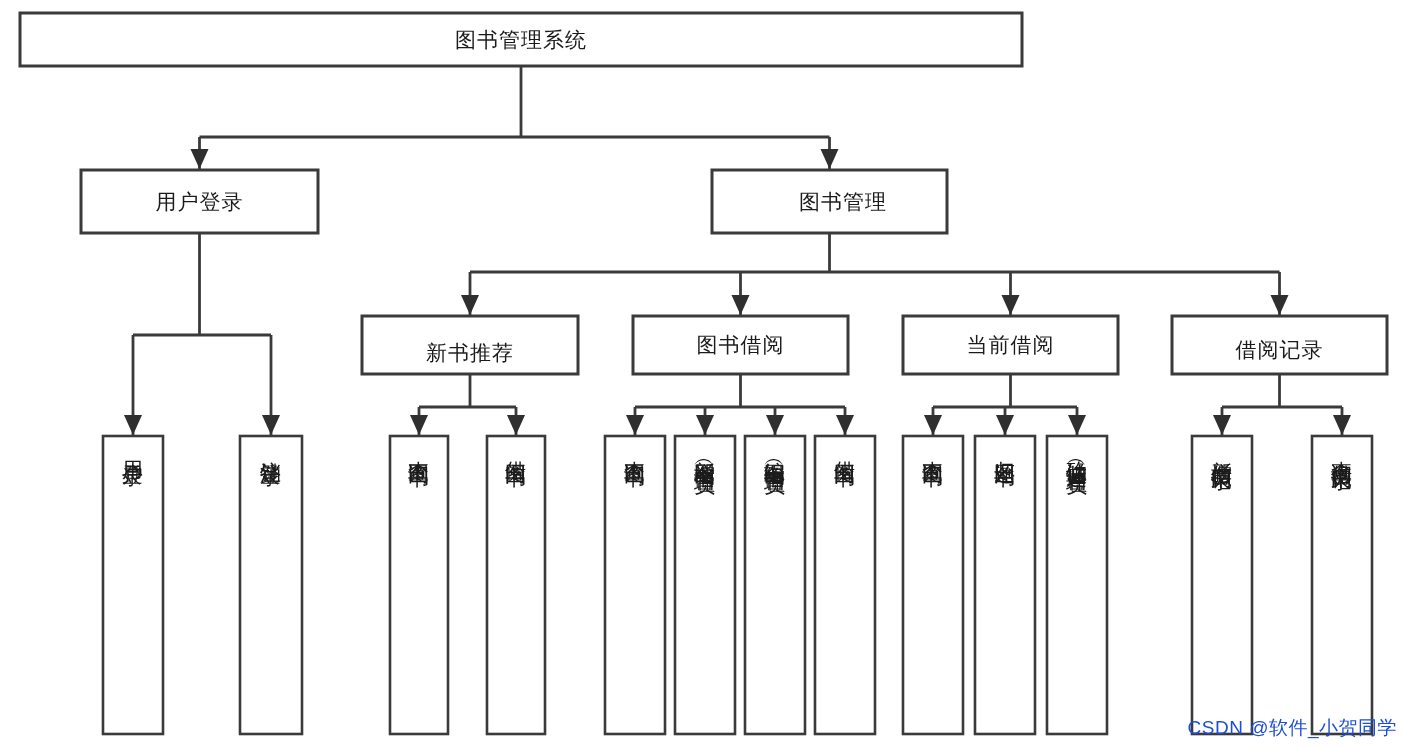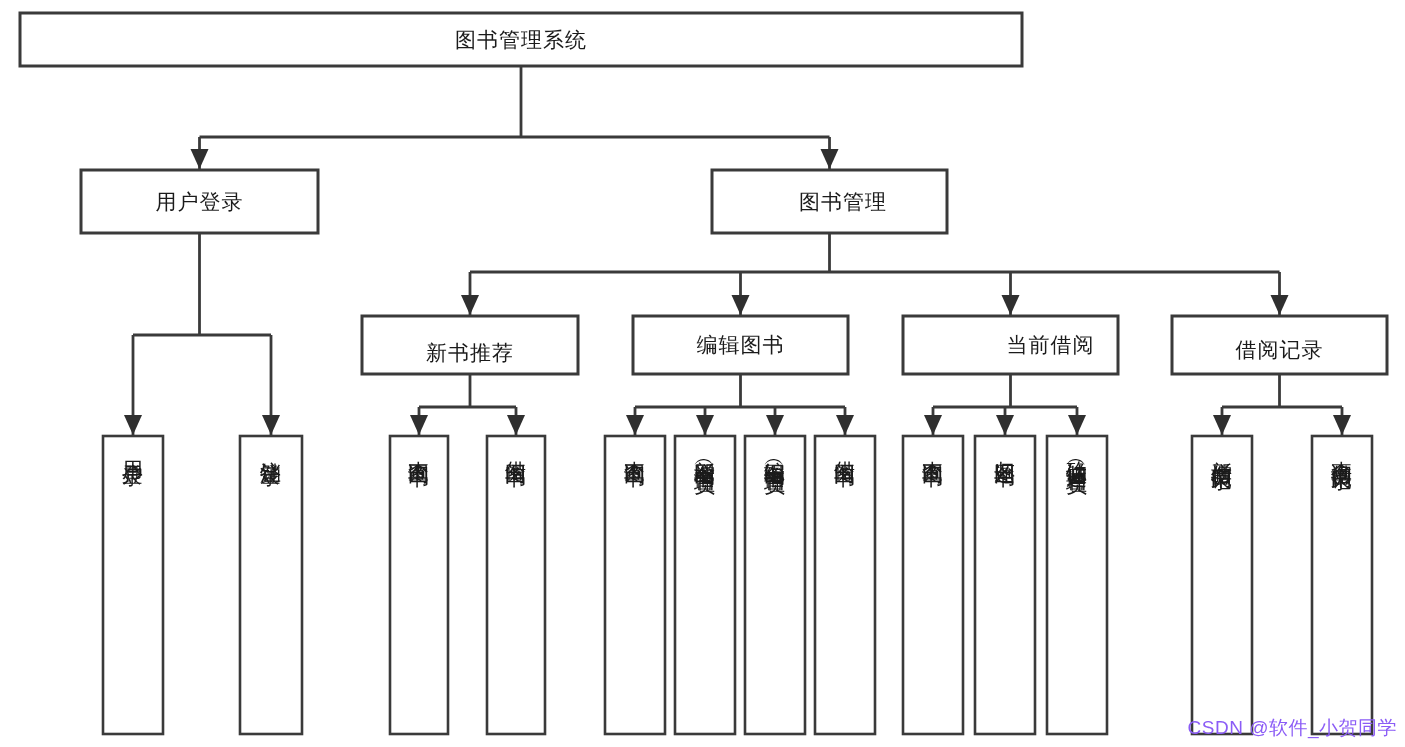--- a/index.html
+++ b/index.html
@@ -76,21 +76,21 @@
     letter-spacing: 1px;
     pointer-events: none;
     white-space: nowrap;
   }
   #watermark {
     position: absolute;
     right: 8px;
     bottom: 6px;
     font-family: "Liberation Sans", "DejaVu Sans", sans-serif;
     font-size: 19px;
-    color: #8b5cf6;
+    color: #1d4ed8;
     letter-spacing: 0.5px;
     white-space: nowrap;
   }
 </style>
 </head>
 <body>
 
 <div id="diagram-root">
 
   <svg id="flowchart" viewBox="0 0 1405 747">
@@ -170,22 +170,22 @@
         <rect x="1192" y="436" width="60" height="298" class="node-box-thin"></rect>
         <rect x="1312" y="436" width="60" height="298" class="node-box-thin"></rect>
       </g>
   </svg>
 
   <div id="label-layer">
       <div class="hnode-text" style="left: 20px; top: 13px; width: 1002px; height: 53px;">图书管理系统</div>
       <div class="hnode-text" style="left: 81px; top: 170px; width: 237px; height: 63px;">用户登录</div>
       <div class="hnode-text" style="left: 712px; top: 170px; width: 262px; height: 63px;">图书管理</div>
       <div class="hnode-text" style="left: 362px; top: 316px; width: 216px; height: 74px;">新书推荐</div>
-      <div class="hnode-text" style="left: 633px; top: 316px; width: 215px; height: 58px;">编辑图书</div>
-      <div class="hnode-text" style="left: 903px; top: 316px; width: 215px; height: 58px; margin-left: 40px;">当前借阅</div>
+      <div class="hnode-text" style="left: 633px; top: 316px; width: 215px; height: 58px;">图书借阅</div>
+      <div class="hnode-text" style="left: 903px; top: 316px; width: 215px; height: 58px;">当前借阅</div>
       <div class="hnode-text" style="left: 1172px; top: 316px; width: 215px; height: 68px;">借阅记录</div>
       <div class="leaf-text-wrap" style="left: 103px; top: 444px; width: 60px; height: 282px;">
         <div class="leaf-text">用户登录</div>
       </div>
       <div class="leaf-text-wrap" style="left: 240px; top: 444px; width: 62px; height: 282px;">
         <div class="leaf-text">注销登录</div>
       </div>
       <div class="leaf-text-wrap" style="left: 390px; top: 444px; width: 58px; height: 282px;">
         <div class="leaf-text">查询图书</div>
       </div>

